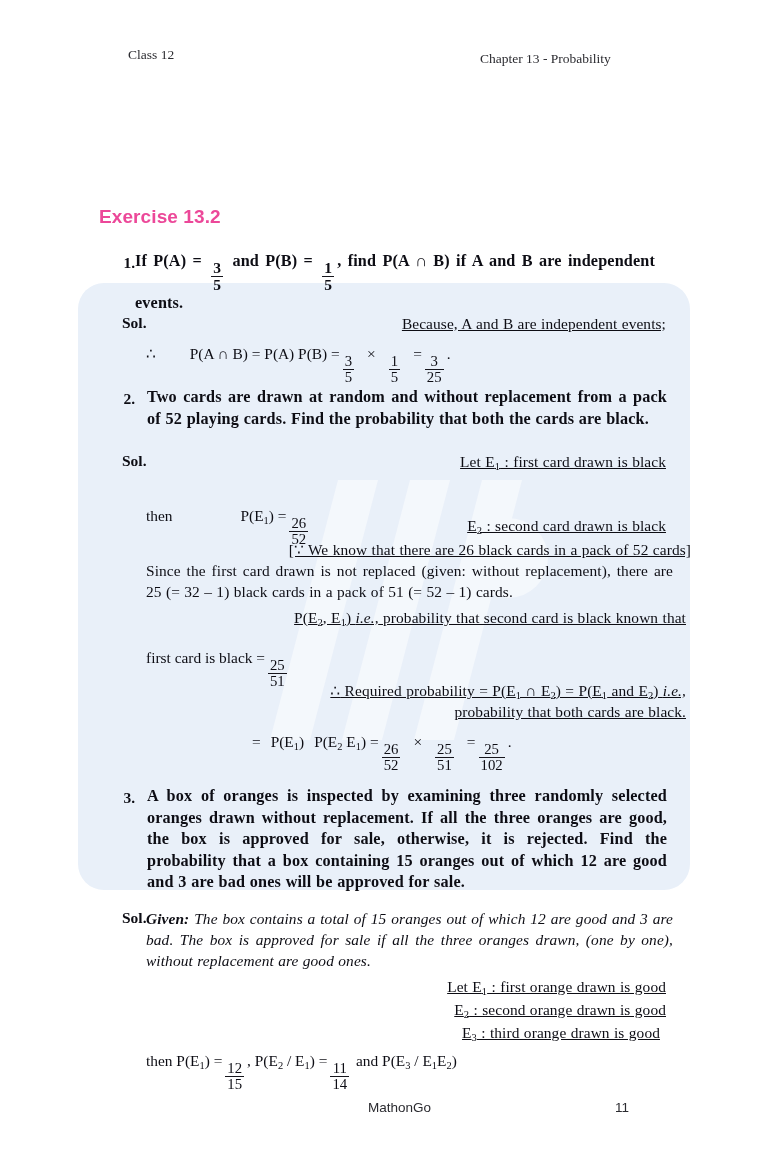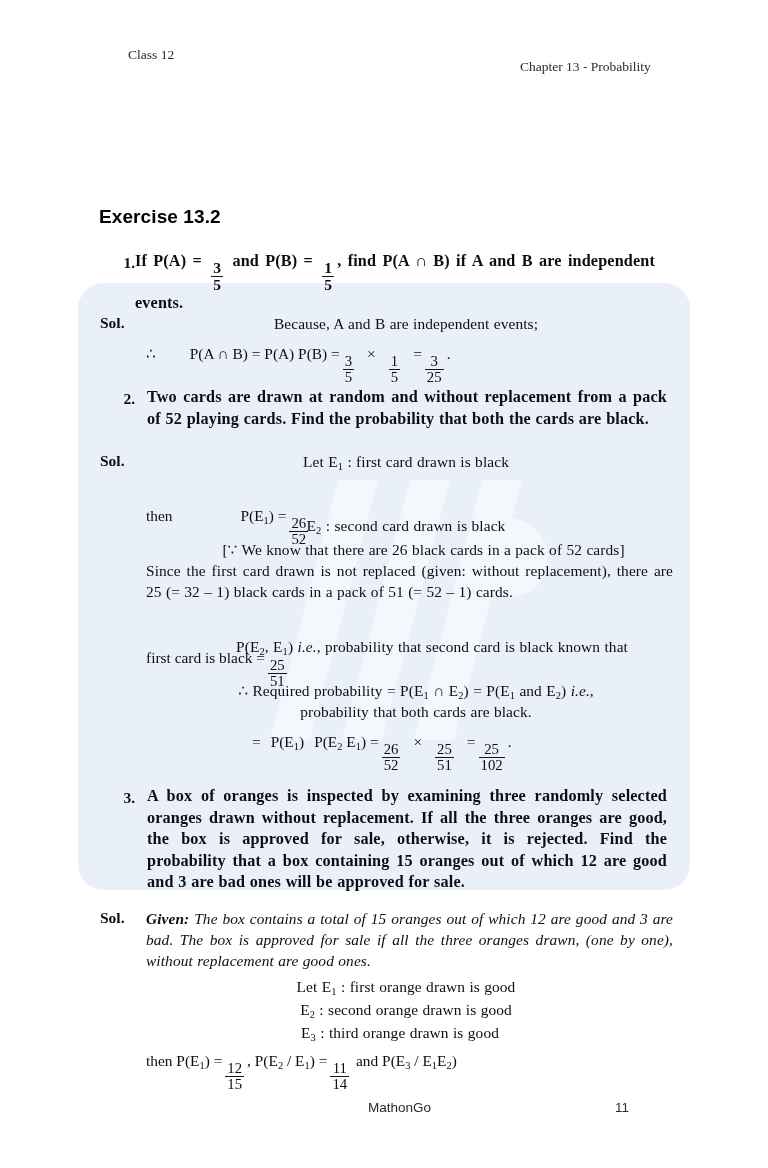--- a/index.html
+++ b/index.html
@@ -18,21 +18,21 @@
   
   .page-header {
     position: absolute;
     top: 47px; left: 0; width: 768px;
     height: 24px;
     font-family: Liberation Serif, serif;
     font-size: 13.5px;
     color: #2b2b30;
   }
   .hdr-left  { position: absolute; left: 128px; top: 0; }
-  .hdr-right { position: absolute; left: 480px; top: 12px; margin-left: 40px; }
+  .hdr-right { position: absolute; left: 480px; top: 4px; }
 
   
   .highlight-panel {
     position: absolute;
     left: 78px; top: 283px;
     width: 612px; height: 607px;
     background: #e9f0f9;
     border-radius: 26px;
     z-index: 0;
   }
@@ -54,52 +54,52 @@
     z-index: 2;
   }
 
   .ex-title {
     position: absolute;
     left: 99px; top: 206px;
     font-family: "Liberation Sans", sans-serif;
     font-weight: bold;
     font-size: 19px;
     letter-spacing: .1px;
-    color: #000000;
+    color: #ec4899;
   }
 
   
   .block { position: absolute; }
 
   .marker {
     position: absolute;
     font-weight: bold;
     font-size: 15.5px;
   }
   .marker.num  { text-align: right; width: 24px; }
-  .marker.sol  { text-align: left; }
+  .marker.sol  { text-align: left; margin-left: 22px; }
 
   .body-col { position: absolute; }
 
   .q-text {
     font-weight: bold;
     font-size: 16.2px;
     line-height: 21.5px;
     text-align: justify;
     letter-spacing: .15px;
     word-spacing: .5px;
   }
   .s-text {
     font-size: 15.4px;
     line-height: 21px;
     text-align: justify;
     letter-spacing: .1px;
     word-spacing: .4px;
   }
-  .s-text.nojust { text-align: center; }
+  .s-text.nojust { text-align: right; text-decoration: underline; }
 
   b.lead { font-weight: bold; }
   i { font-style: italic; }
 
   sub { font-size: .68em; vertical-align: -.28em; line-height: 0; }
 
   
   .frac {
     display: inline-flex;
     flex-direction: column;
@@ -204,21 +204,21 @@
       <span>then</span><span class="sp-lg"></span><span class="sp-lg"></span><span>P(E</span><sub>1</sub><span>) =</span><span class="frac">
           <span class="num">26</span>
           <span class="den">52</span>
         </span>
     </div>
 
     <div class="body-col s-text nojust" style="left:156px; top:88px; width:535px; white-space:nowrap;">[∵ We know that there are 26 black cards in a pack of 52 cards]</div>
 
     <div class="body-col s-text" style="left:146px; top:109px; width:527px;">Since the first card drawn is not replaced (given: without replacement), there are 25 (= 32 – 1) black cards in a pack of 51 (= 52 – 1) cards.</div>
 
-    <div class="body-col s-text nojust" style="left:146px; top:185px; width:540px; white-space:nowrap;margin-left:16px;">
+    <div class="body-col s-text nojust" style="left:146px; top:156px; width:540px; white-space:nowrap;">
       <span>P(E</span><sub>2</sub><span>, E</span><sub>1</sub><span>) </span><i>i.e.,</i><span> probability that second card is black known that</span>
     </div>
 
     <div class="body-col eqline" style="left:146px; top:190px; width:520px;">
       <span>first card is black =</span><span class="frac">
           <span class="num">25</span>
           <span class="den">51</span>
         </span>
     </div>
 

